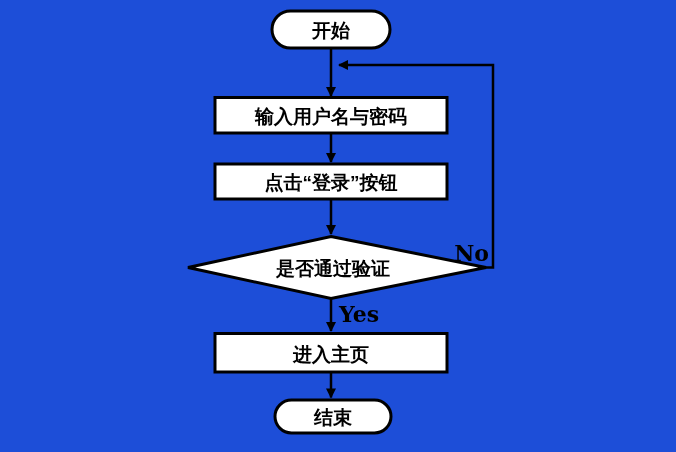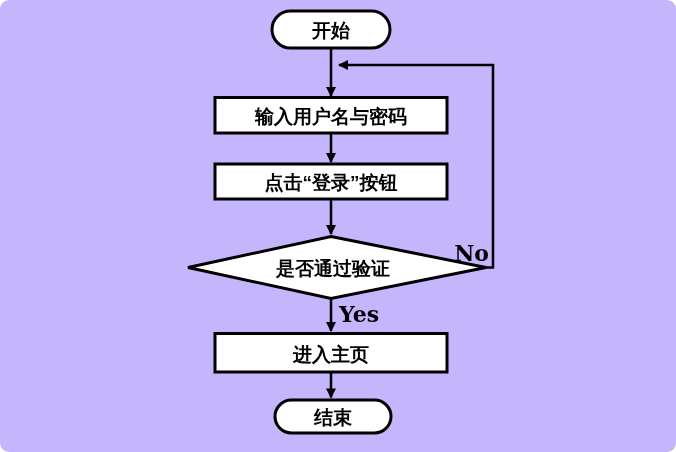--- a/index.html
+++ b/index.html
@@ -5,23 +5,22 @@
   html, body {
     margin: 0;
     padding: 0;
     background: #ffffff;
     font-family: "Liberation Sans", sans-serif;
   }
   .canvas {
     position: relative;
     width: 676px;
     height: 452px;
-    background: #c4b5fd;
+    background: #1d4ed8;
     overflow: hidden;
-    border-radius: 9px;
   }
   svg { display: block; }
   .shape {
     fill: #ffffff;
     stroke: #000000;
     stroke-width: 3;
   }
   .edge {
     fill: none;
     stroke: #000000;

